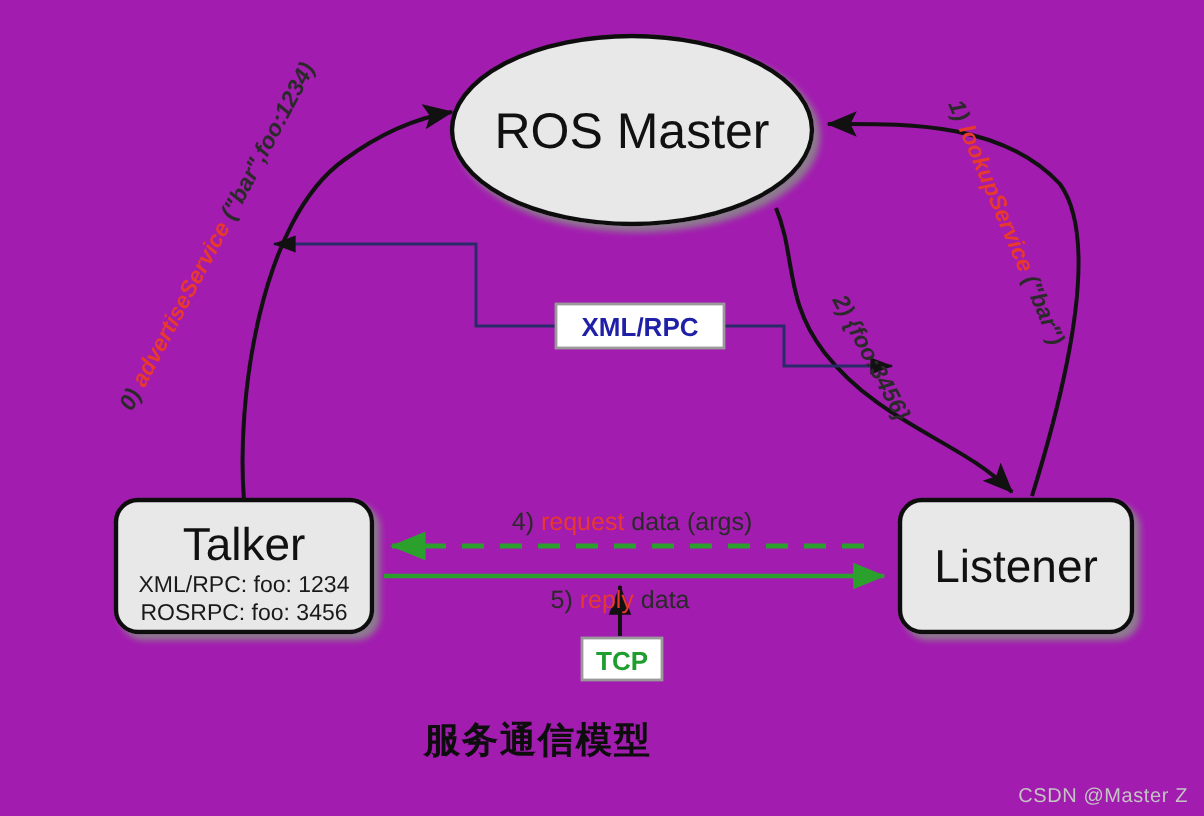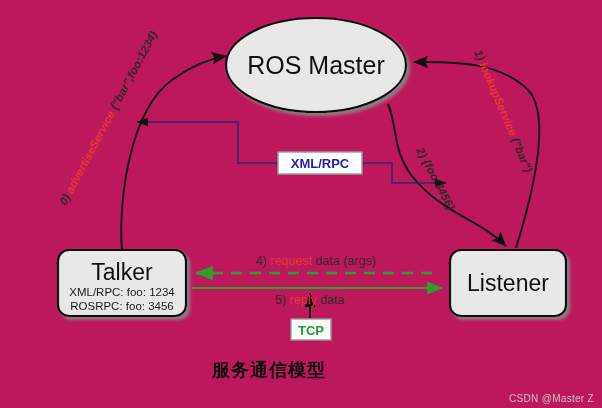--- a/index.html
+++ b/index.html
@@ -8,21 +8,21 @@
     padding: 0;
     background: #ffffff;
   }
   body {
     font-family: "Liberation Sans", sans-serif;
   }
   #canvas {
     position: relative;
     width: 602px;
     height: 408px;
-    background: #be185d;
+    background: #a21caf;
     overflow: hidden;
   }
   #diagram-svg {
     position: absolute;
     left: 0;
     top: 0;
     width: 602px;
     height: 408px;
   }
   .node-label {

